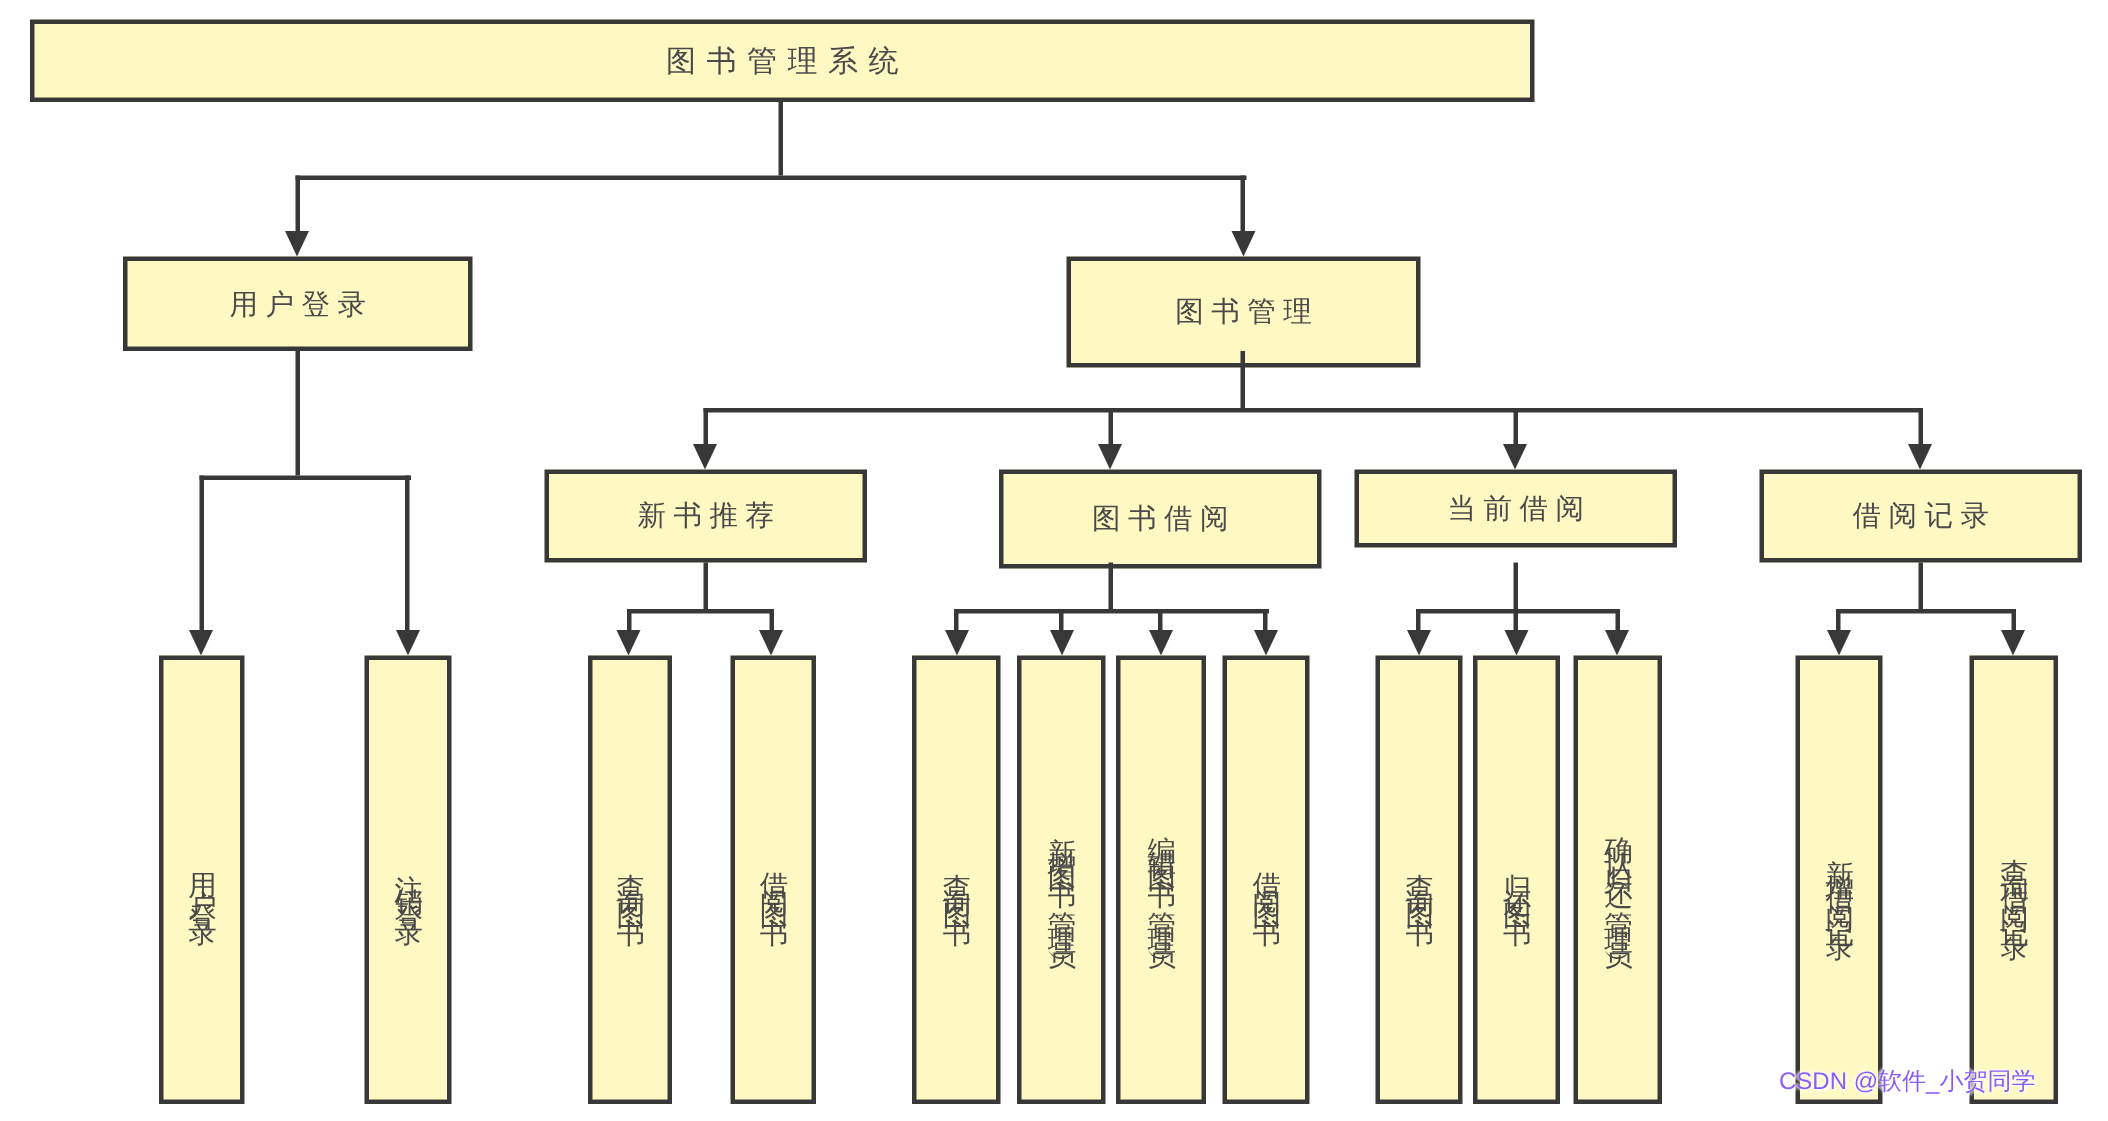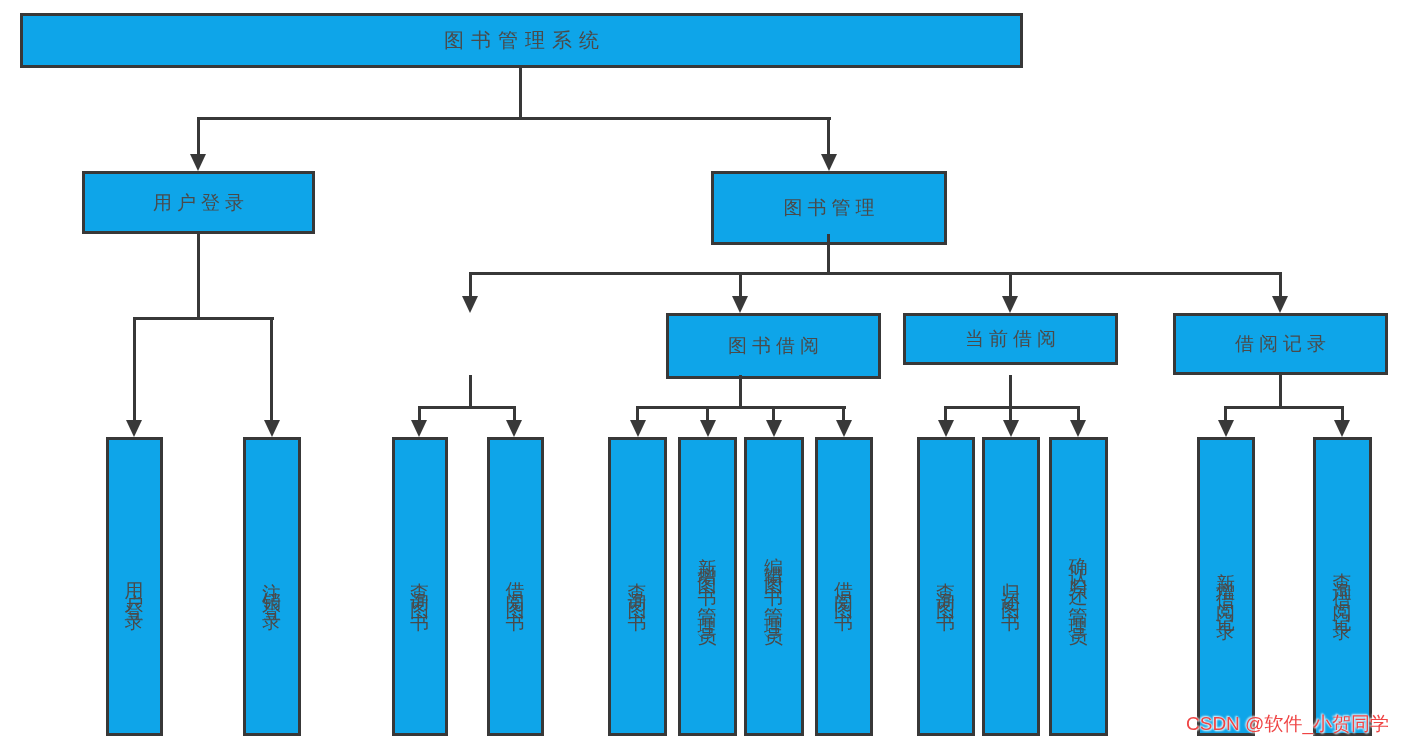--- a/index.html
+++ b/index.html
@@ -8,21 +8,21 @@
     width: 1405px;
     height: 747px;
     background: #ffffff;
     font-family: "Liberation Sans", "DejaVu Sans", sans-serif;
     overflow: hidden;
   }
   .box {
     position: absolute;
     box-sizing: border-box;
     border: 3px solid #383838;
-    background: #0ea5e9;
+    background: #fef9c3;
     display: flex;
     align-items: center;
     justify-content: center;
     color: #4a4a4a;
   }
   .hbox { font-size: 19px; letter-spacing: 5px; text-indent: 5px; }
   .root-box { font-size: 20px; letter-spacing: 7px; text-indent: 7px; }
   .vbox { top: 437px; height: 299px; }
   .vtext {
     writing-mode: vertical-lr;
@@ -39,22 +39,22 @@
     position: absolute;
     width: 0; height: 0;
     border-left: 8px solid transparent;
     border-right: 8px solid transparent;
     border-top: 17px solid #383838;
   }
   .watermark {
     position: absolute;
     left: 1186px;
     top: 711px;
-    font-size: 19px;
-    color: #ef4444;
+    font-size: 16px;
+    color: #8b5cf6;
     text-shadow: 0 0 2px #ffffff, 1px 1px 2px #ffffff, -1px -1px 2px #ffffff;
     white-space: nowrap;
     z-index: 10;
   }
 </style>
 </head>
 <body>
 
 <div class="canvas">
 
@@ -87,20 +87,23 @@
   <div class="hline" style="left:469px;top:272px;width:812px"></div>
   <div class="vline" style="left:469px;top:272px;height:28px"></div>
   <div class="vline" style="left:739px;top:272px;height:28px"></div>
   <div class="vline" style="left:1009px;top:272px;height:28px"></div>
   <div class="vline" style="left:1279px;top:272px;height:28px"></div>
   <div class="arrow" style="left:462px;top:296px"></div>
   <div class="arrow" style="left:732px;top:296px"></div>
   <div class="arrow" style="left:1002px;top:296px"></div>
   <div class="arrow" style="left:1272px;top:296px"></div>
 
+  <div class="box hbox" style="left:363px;top:313px;width:215px;height:62px">
+    <span>新书推荐</span>
+  </div>
   <div class="box hbox" style="left:666px;top:313px;width:215px;height:66px">
     <span>图书借阅</span>
   </div>
   <div class="box hbox" style="left:903px;top:313px;width:215px;height:52px">
     <span>当前借阅</span>
   </div>
   <div class="box hbox" style="left:1173px;top:313px;width:215px;height:62px">
     <span>借阅记录</span>
   </div>
 

